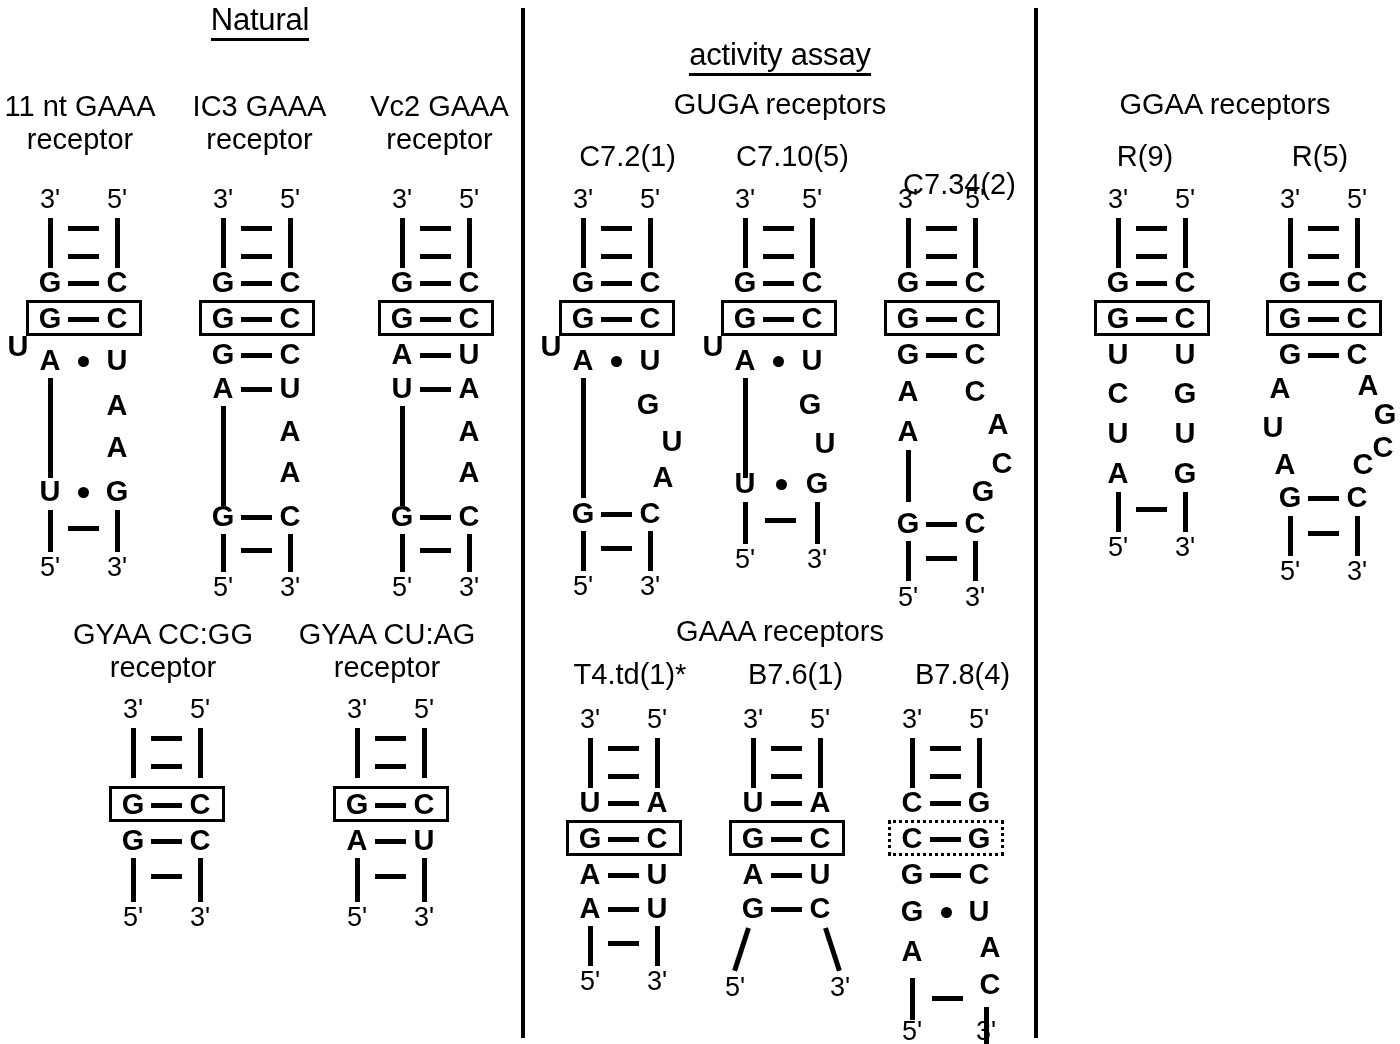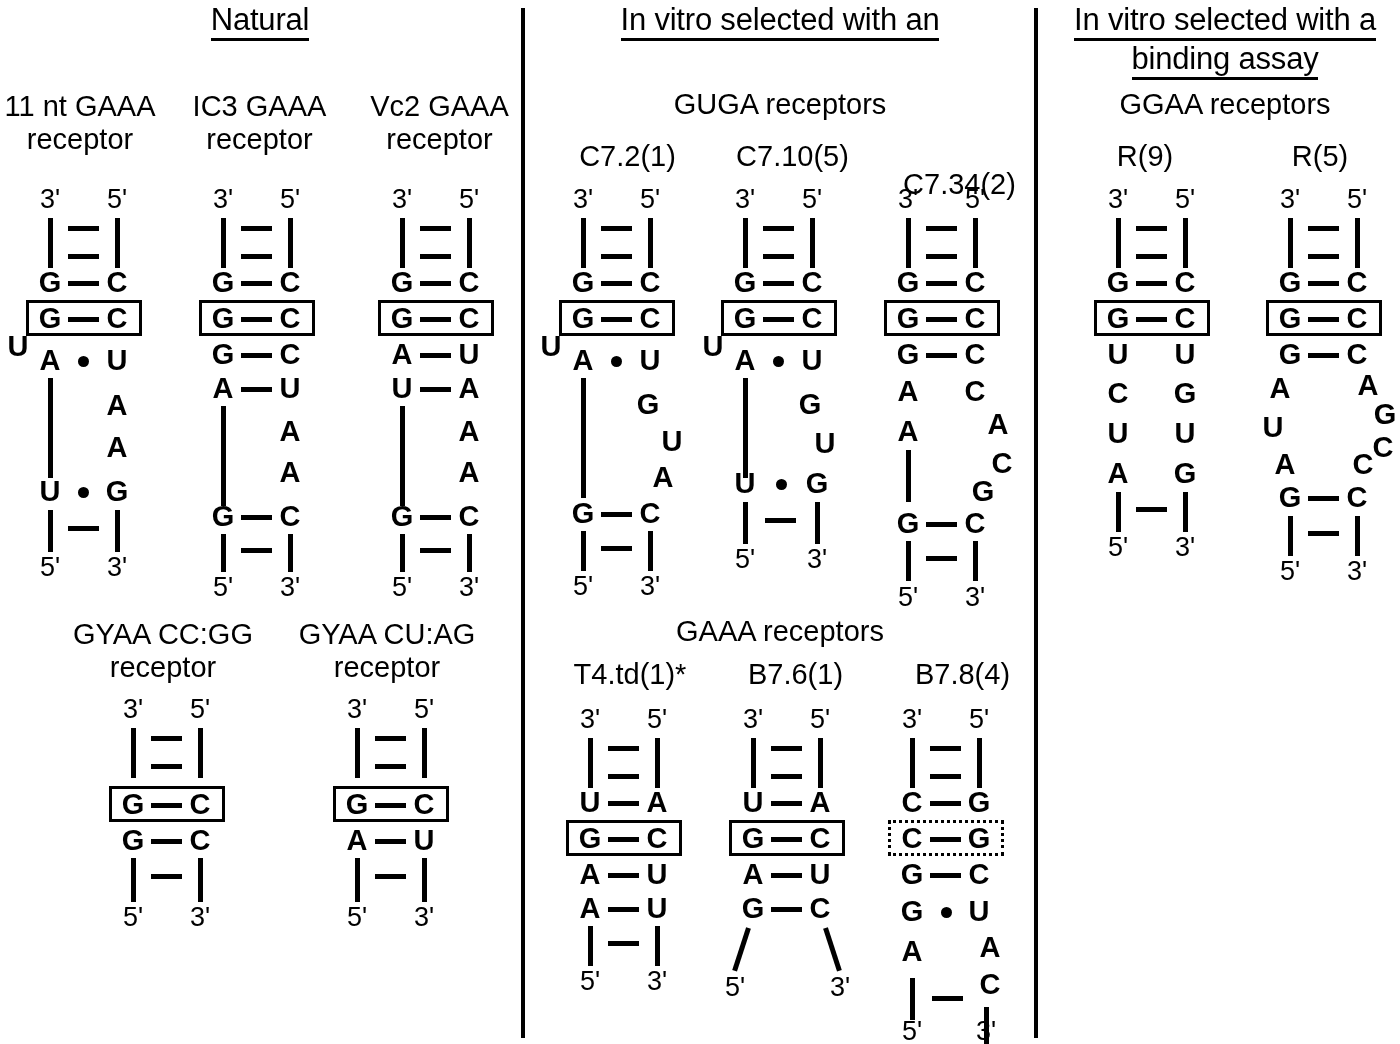--- a/index.html
+++ b/index.html
@@ -126,26 +126,26 @@
 <body>
 
 <div class="divider" id="divider-1"></div>
 <div class="divider" id="divider-2"></div>
 
 <div class="section-title" style="left:85px; top:2px; width:350px;">
   <span class="ul-line">Natural</span>
 </div>
 
 <div class="section-title" style="left:545px; top:2px; width:470px;">
-  <span class="ul-line">In vitro selected with an</span><br>
+  <br>
+  <span class="ul-line">activity assay</span>
 </div>
 
 <div class="section-title" style="left:1055px; top:2px; width:340px;">
-  <span class="ul-line">In vitro selected with a</span><br>
-  <span class="ul-line">binding assay</span>
+  <br>
 </div>
 
 <div class="group-label" style="left:600px; top:88px; width:360px;">GUGA receptors</div>
 <div class="group-label" style="left:600px; top:615px; width:360px;">GAAA receptors</div>
 <div class="group-label" style="left:1060px; top:88px; width:330px;">GGAA receptors</div>
 
 <div class="struct-title" style="left:-10px; top:90px; width:180px;">11 nt GAAA
 receptor</div>
 <div class="struct-title" style="left:172px; top:90px; width:175px;">IC3 GAAA
 receptor</div>

